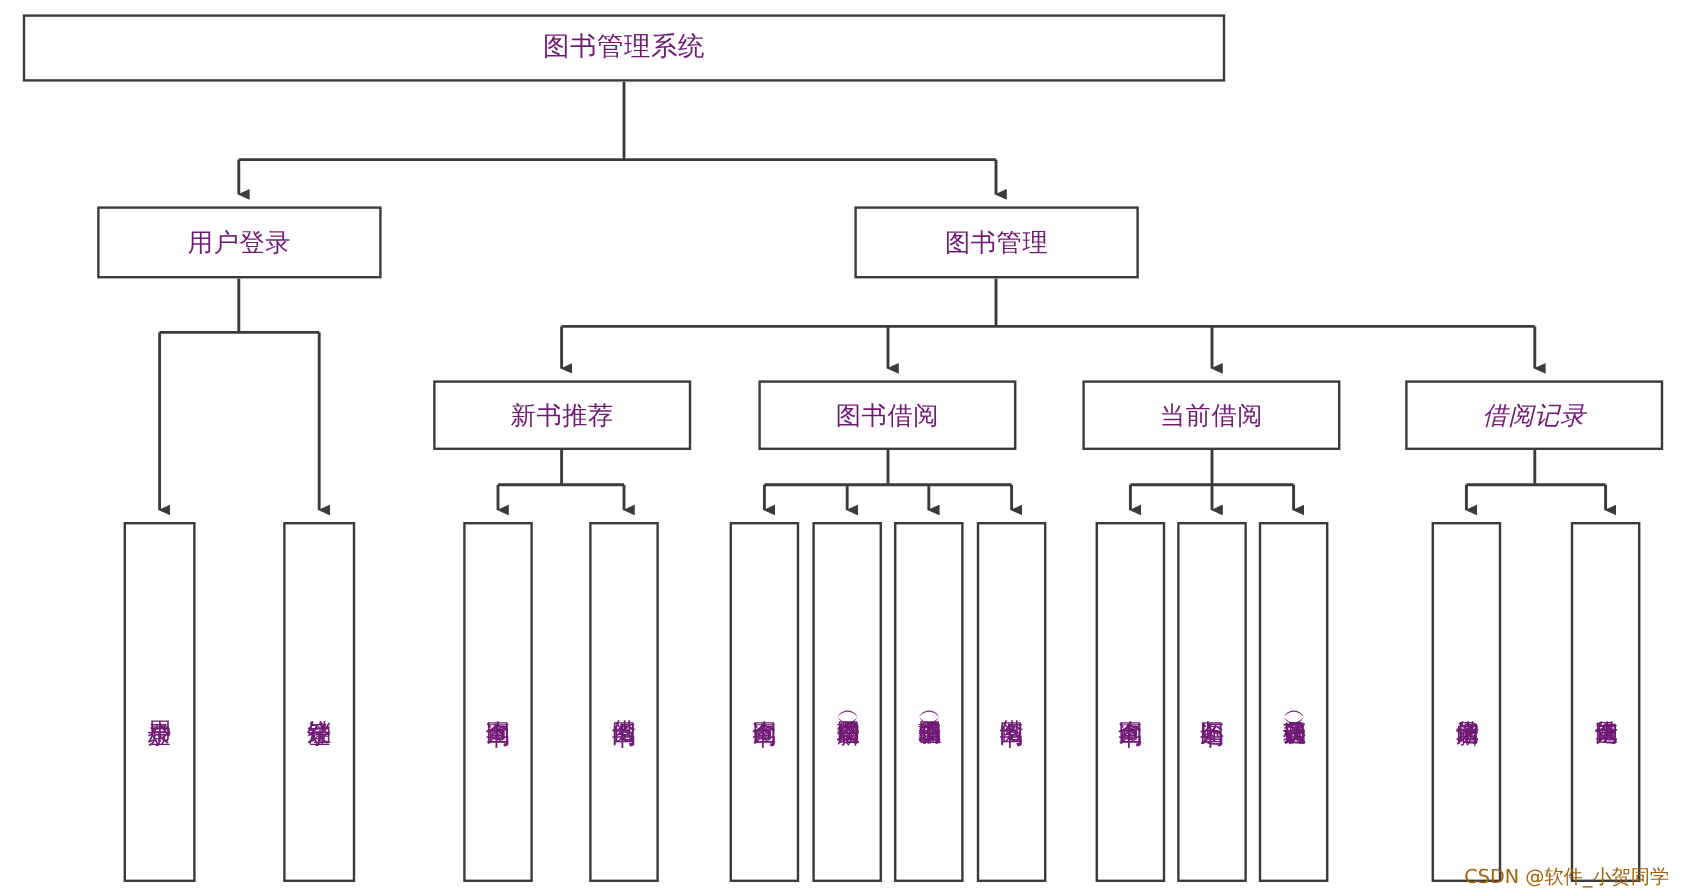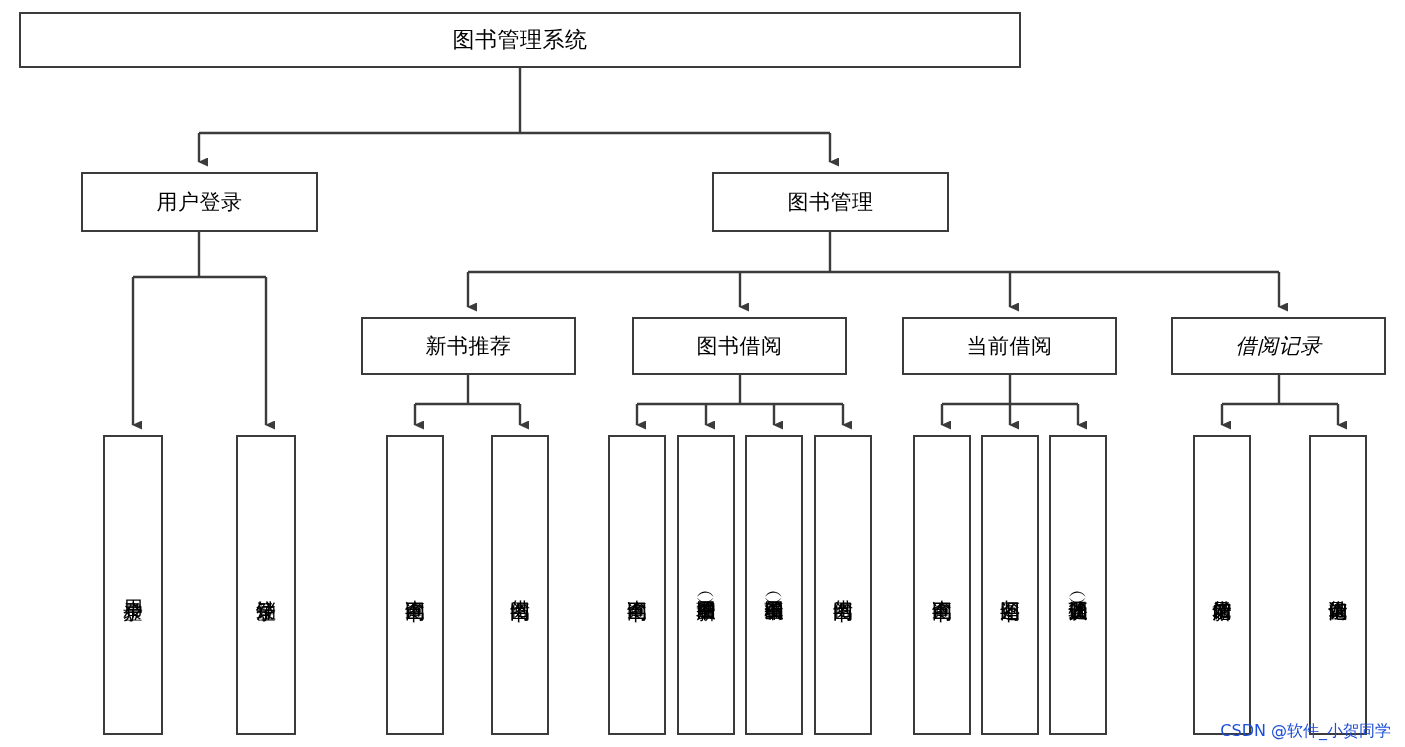--- a/index.html
+++ b/index.html
@@ -30,21 +30,21 @@
     position: absolute;
     box-sizing: border-box;
     background: #ffffff;
     border: 2px solid #3b3b3b;
     display: flex;
     align-items: center;
     justify-content: center;
     z-index: 2;
   }
   .node-label {
-    color: #000000;
+    color: #701a75;
     text-align: center;
     line-height: 1.18;
     white-space: nowrap;
   }
   .node.horizontal .node-label {
     font-size: 21px;
     letter-spacing: 0.5px;
   }
   .node.root .node-label {
     font-size: 22px;
@@ -65,21 +65,21 @@
   }
   .node.vertical.tall-text .node-label {
     font-size: 19px;
     letter-spacing: 0px;
   }
   .watermark {
     position: absolute;
     right: 14px;
     bottom: 5px;
     font-size: 16px;
-    color: #1d4ed8;
+    color: #a16207;
     z-index: 5;
     white-space: nowrap;
     font-family: "DejaVu Sans", "Liberation Sans", sans-serif;
   }
 </style>
 </head>
 <body>
 
 <div id="diagram-root">
 

